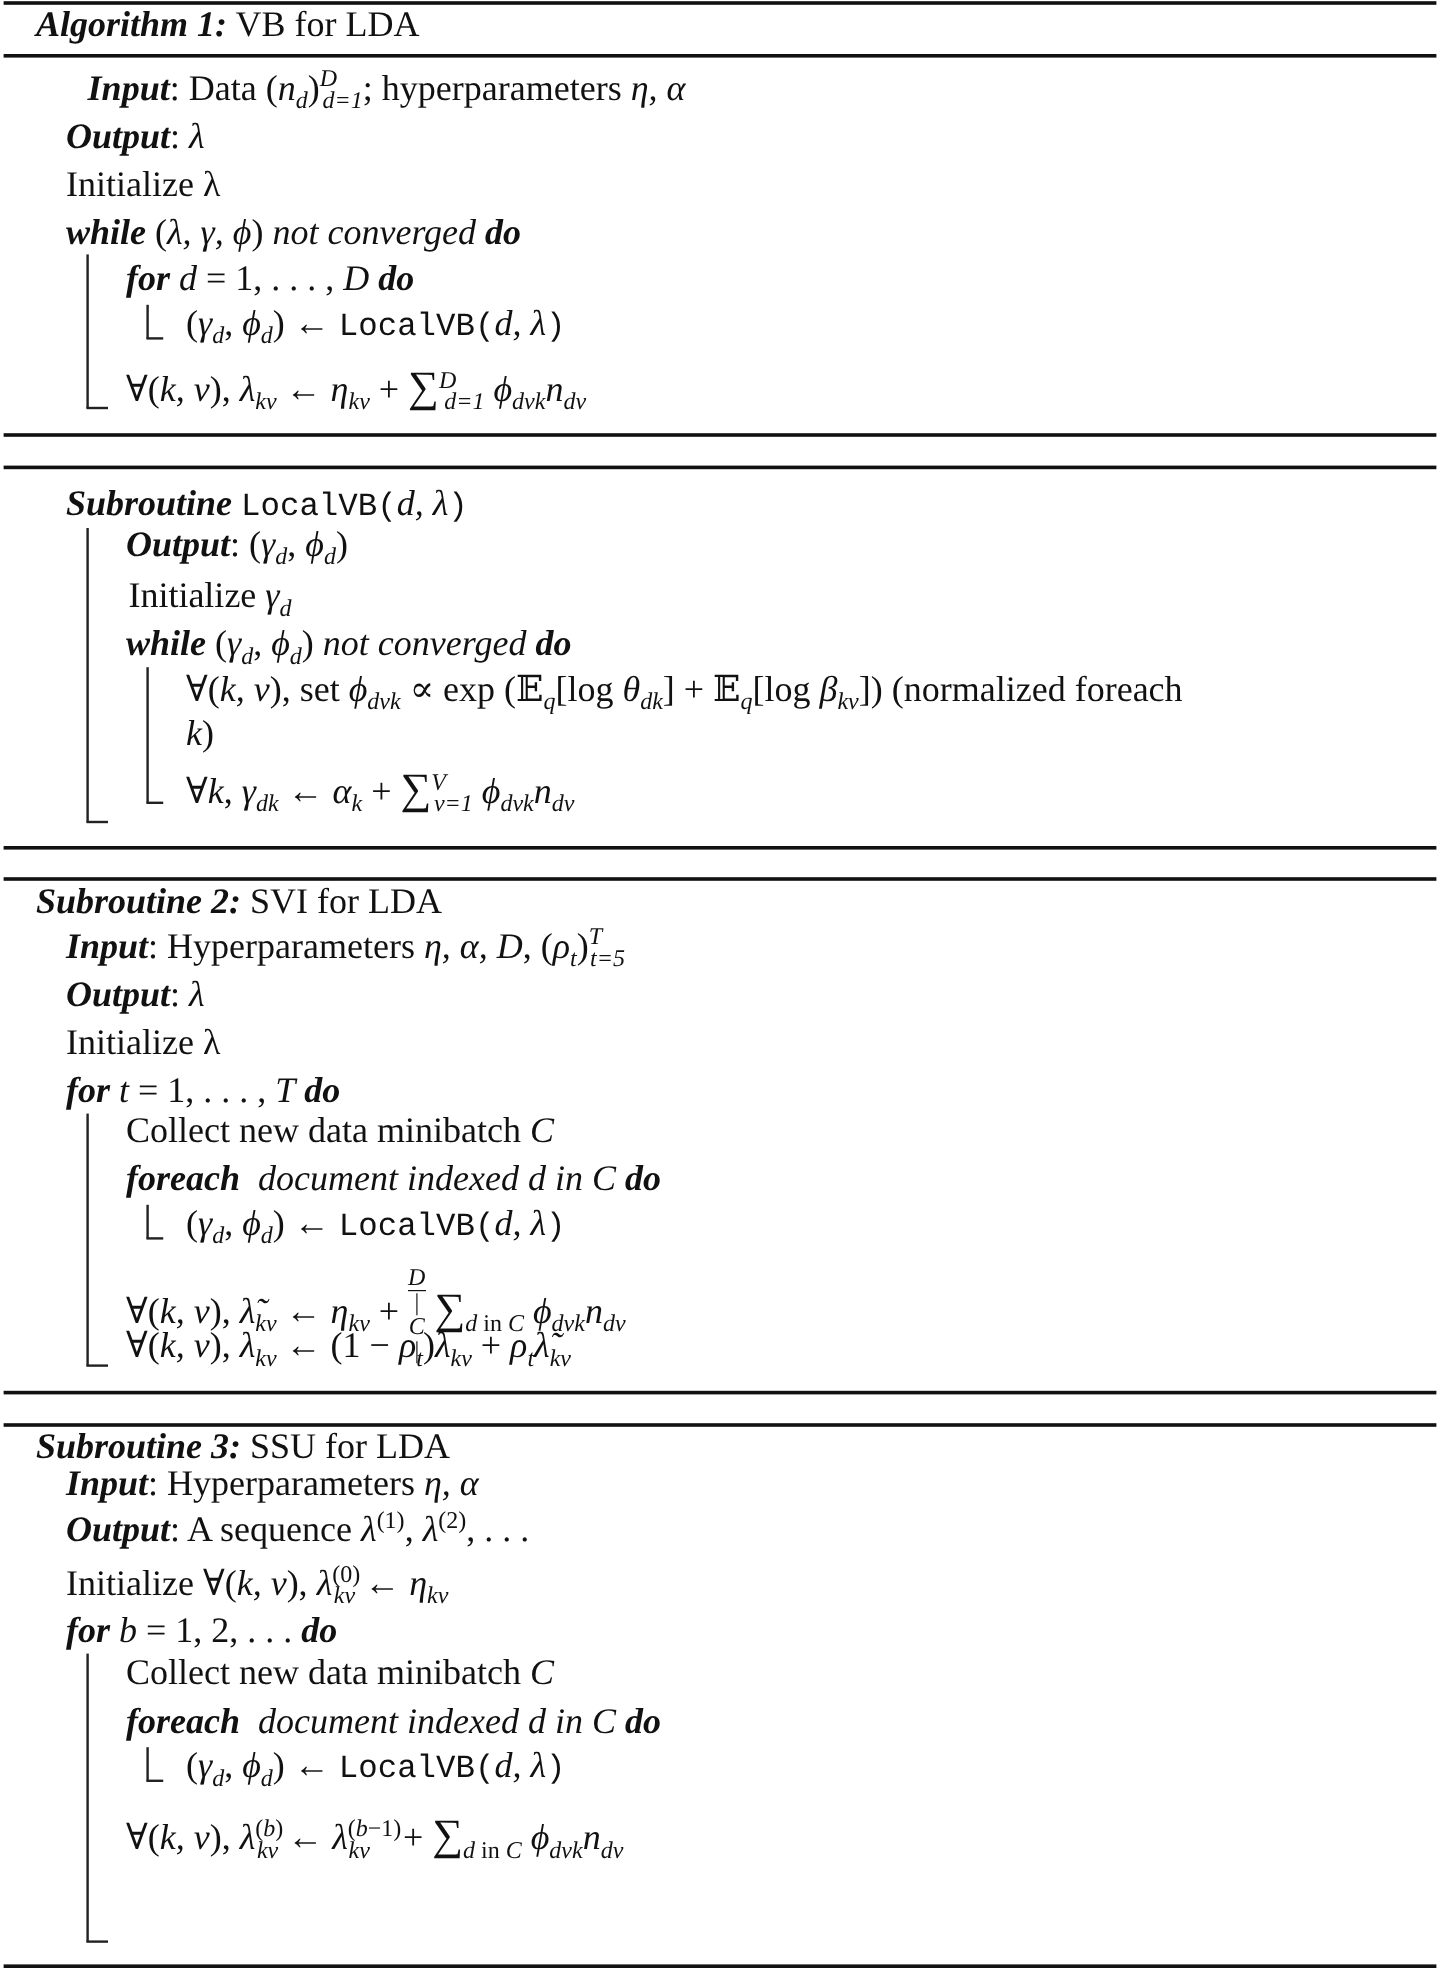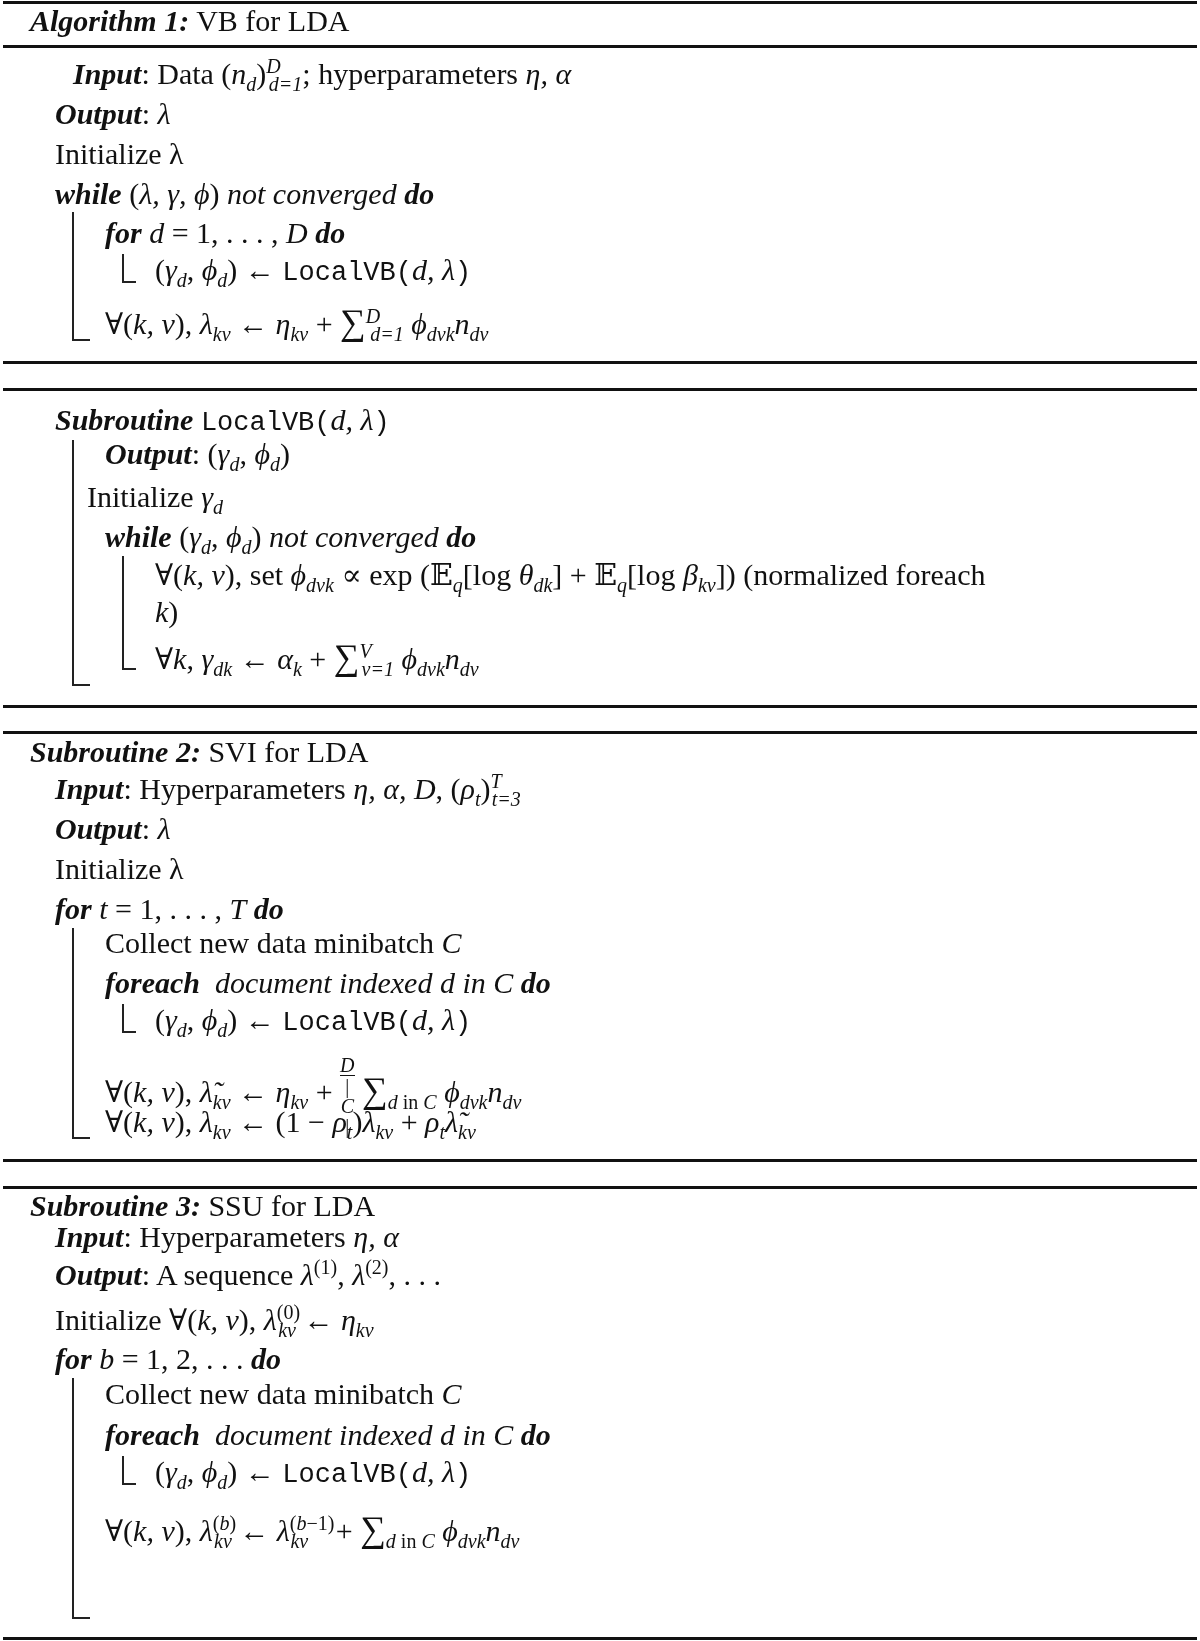--- a/index.html
+++ b/index.html
@@ -56,21 +56,21 @@
 
 <div class="rule thick" style="top:388px"></div>
 <div class="line" style="left:55px;top:403px">
   <b>Subroutine</b> <span class="tt">LocalVB</span><span class="tt">(</span><span class="m">d, λ</span><span class="tt">)</span>
 </div>
 <div class="vbar" style="left:72px;top:440px;height:245px"></div>
 <div class="hbar" style="left:72px;top:684px;width:18px"></div>
 <div class="line" style="left:105px;top:437px">
   <b>Output</b>: (<span class="m">γ</span><sub class="m">d</sub>, <span class="m">ϕ</span><sub class="m">d</sub>)
 </div>
-<div class="line" style="left:87px;top:480px">
+<div class="line" style="left:107px;top:480px">
   Initialize <span class="m">γ</span><sub class="m">d</sub>
 </div>
 <div class="line" style="left:105px;top:520px">
   <b>while</b> (<span class="m">γ</span><sub class="m">d</sub>, <span class="m">ϕ</span><sub class="m">d</sub>) <i>not converged</i> <b>do</b>
 </div>
 <div class="vbar" style="left:122px;top:556px;height:113px"></div>
 <div class="hbar" style="left:122px;top:668px;width:14px"></div>
 <div class="line" style="left:155px;top:558px">
   ∀(<span class="m">k, v</span>), set <span class="m">ϕ</span><sub class="m">dvk</sub> ∝ exp (𝔼<sub class="m">q</sub>[log <span class="m">θ</span><sub class="m">dk</sub>] + 𝔼<sub class="m">q</sub>[log <span class="m">β</span><sub class="m">kv</sub>]) <span>(normalized foreach</span>
 </div>
@@ -80,21 +80,21 @@
 <div class="line" style="left:155px;top:640px">
   ∀<span class="m">k</span>, <span class="m">γ</span><sub class="m">dk</sub> ← <span class="m">α</span><sub class="m">k</sub> + <span class="big">∑</span><sup class="m">V</sup><sub class="m" style="margin-left:-10px">v=1</sub> <span class="m">ϕ</span><sub class="m">dvk</sub><span class="m">n</span><sub class="m">dv</sub>
 </div>
 <div class="rule thick" style="top:705px"></div>
 
 <div class="rule thick" style="top:731px"></div>
 <div class="line" style="left:30px;top:735px">
   <b>Subroutine 2:</b> <span>SVI for LDA</span>
 </div>
 <div class="line" style="left:55px;top:772px">
-  <b>Input</b>: Hyperparameters <span class="m">η, α, D</span>, (<span class="m">ρ</span><sub class="m">t</sub>)<sup class="m">T</sup><sub class="m" style="margin-left:-10px">t=3</sub>
+  <b>Input</b>: Hyperparameters <span class="m">η, α, D</span>, (<span class="m">ρ</span><sub class="m">t</sub>)<sup class="m">T</sup><sub class="m" style="margin-left:-10px">t=5</sub>
 </div>
 <div class="line" style="left:55px;top:812px">
   <b>Output</b>: <span class="m">λ</span>
 </div>
 <div class="line" style="left:55px;top:852px">Initialize λ</div>
 <div class="line" style="left:55px;top:892px">
   <b>for</b> <span class="m">t</span> = 1, . . . , <span class="m">T</span> <b>do</b>
 </div>
 <div class="vbar" style="left:72px;top:928px;height:210px"></div>
 <div class="hbar" style="left:72px;top:1137px;width:18px"></div>

